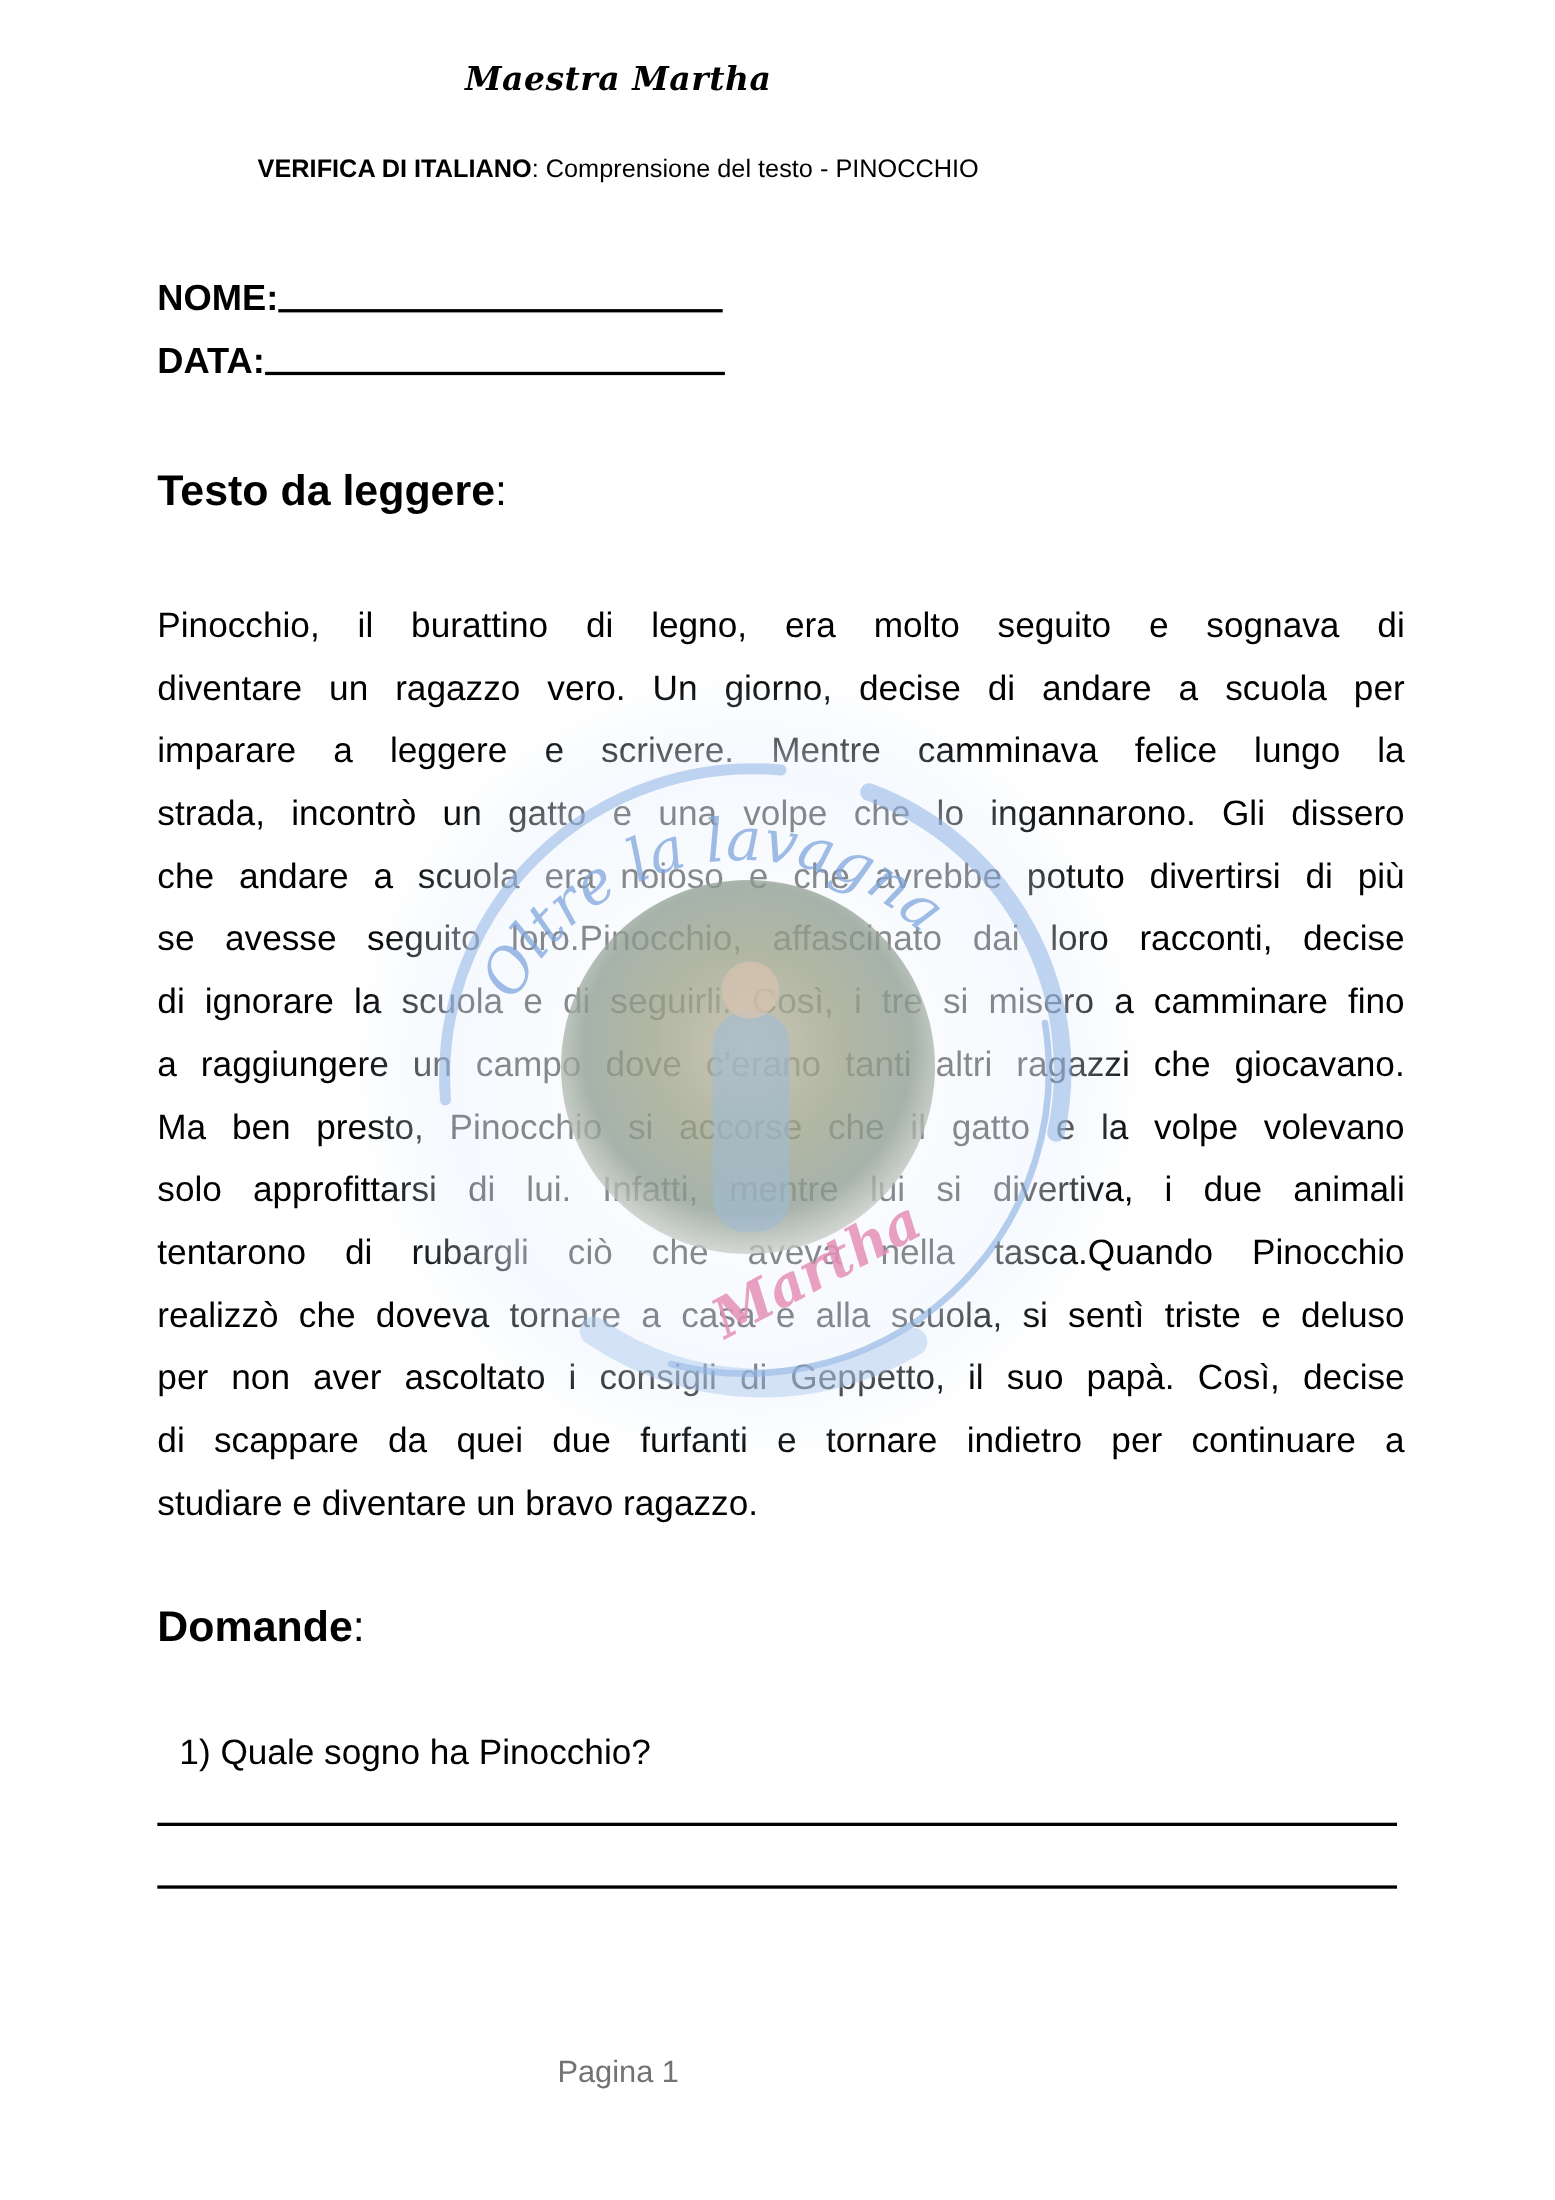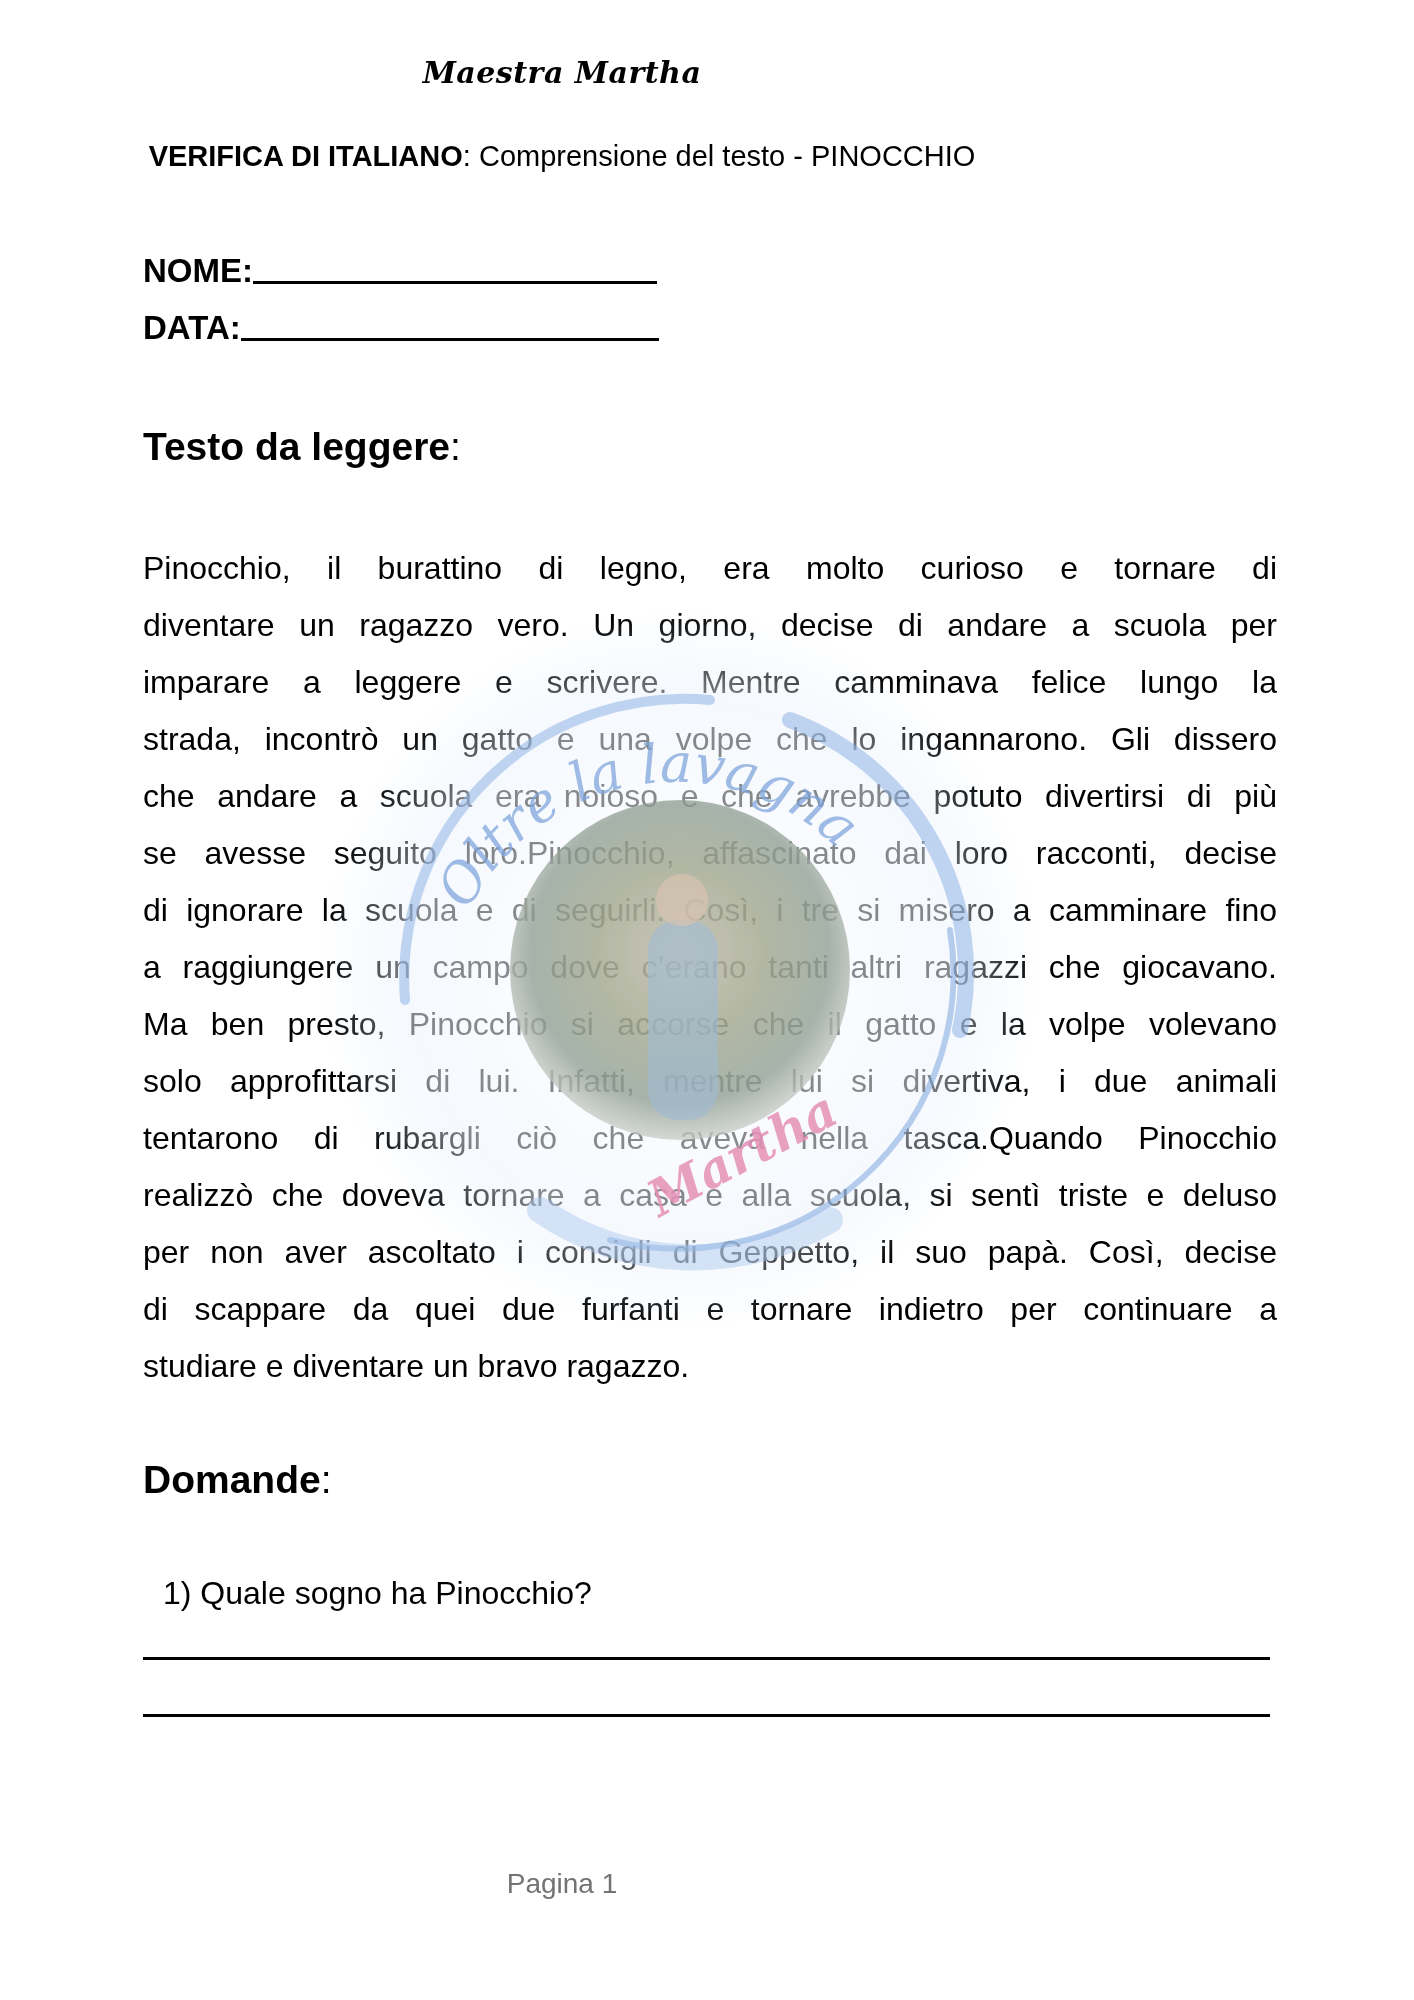--- a/index.html
+++ b/index.html
@@ -29,21 +29,21 @@
       font-style: italic;
       font-weight: bold;
       font-size: 30px;
       letter-spacing: 0.5px;
     }
     .title {
       position: absolute;
       top: 140px;
       left: 0; right: 0;
       text-align: center;
-      font-size: 29px;
+      font-size: 23px;
       font-family: "Liberation Sans", sans-serif;
     }
     .title b { font-weight: bold; }
     .field {
       position: absolute;
       left: 143px;
       font-size: 33px;
       font-weight: bold;
       font-family: "Liberation Sans", sans-serif;
       display: flex;
@@ -136,21 +136,21 @@
   <div class="field" style="top:252px;">
     <span>NOME:</span>
     <span class="line" style="width:404px;"></span>
   </div>
 
   <div class="section-head" style="top:425px;">
     <b>Testo da leggere</b><span>:</span>
   </div>
 
   <div class="story">
-    <span class="line-j">Pinocchio, il burattino di legno, era molto curioso e tornare di</span>
+    <span class="line-j">Pinocchio, il burattino di legno, era molto seguito e sognava di</span>
     <span class="line-j">diventare un ragazzo vero. Un giorno, decise di andare a scuola per</span>
     <span class="line-j">imparare a leggere e scrivere. Mentre camminava felice lungo la</span>
     <span class="line-j">strada, incontrò un gatto e una volpe che lo ingannarono. Gli dissero</span>
     <span class="line-j">che andare a scuola era noioso e che avrebbe potuto divertirsi di più</span>
     <span class="line-j">se avesse seguito loro.Pinocchio, affascinato dai loro racconti, decise</span>
     <span class="line-j">di ignorare la scuola e di seguirli. Così, i tre si misero a camminare fino</span>
     <span class="line-j">a raggiungere un campo dove c’erano tanti altri ragazzi che giocavano.</span>
     <span class="line-j">Ma ben presto, Pinocchio si accorse che il gatto e la volpe volevano</span>
     <span class="line-j">solo approfittarsi di lui. Infatti, mentre lui si divertiva, i due animali</span>
     <span class="line-j">tentarono di rubargli ciò che aveva nella tasca.Quando Pinocchio</span>

